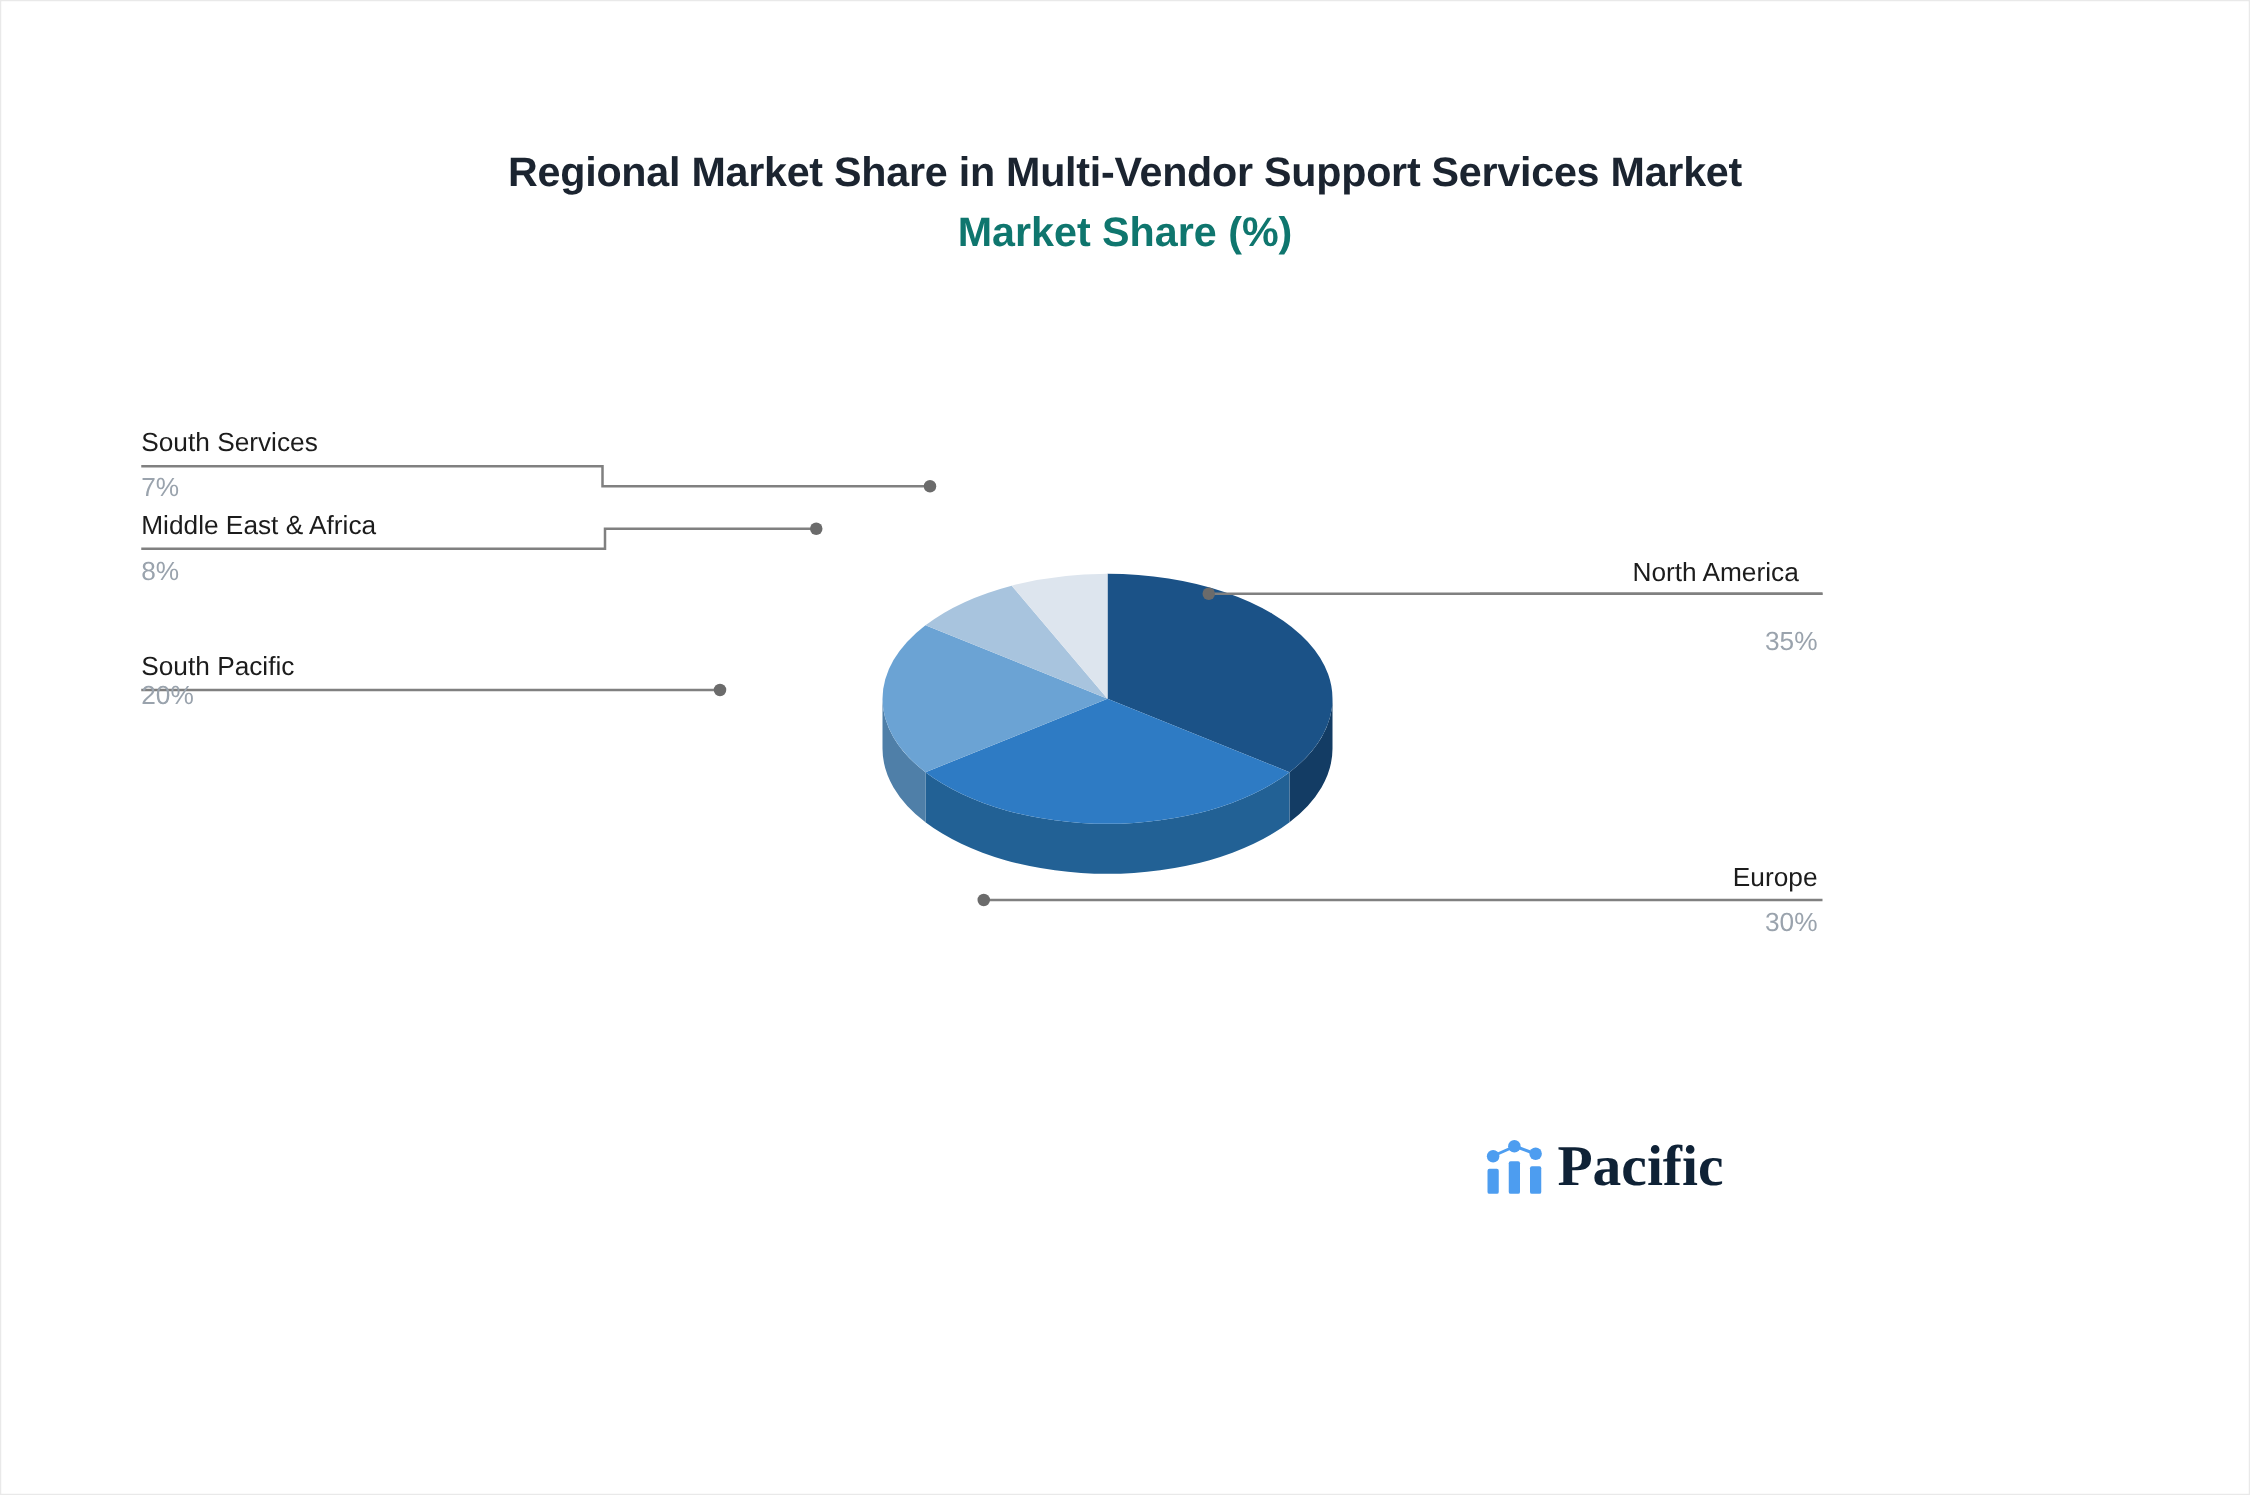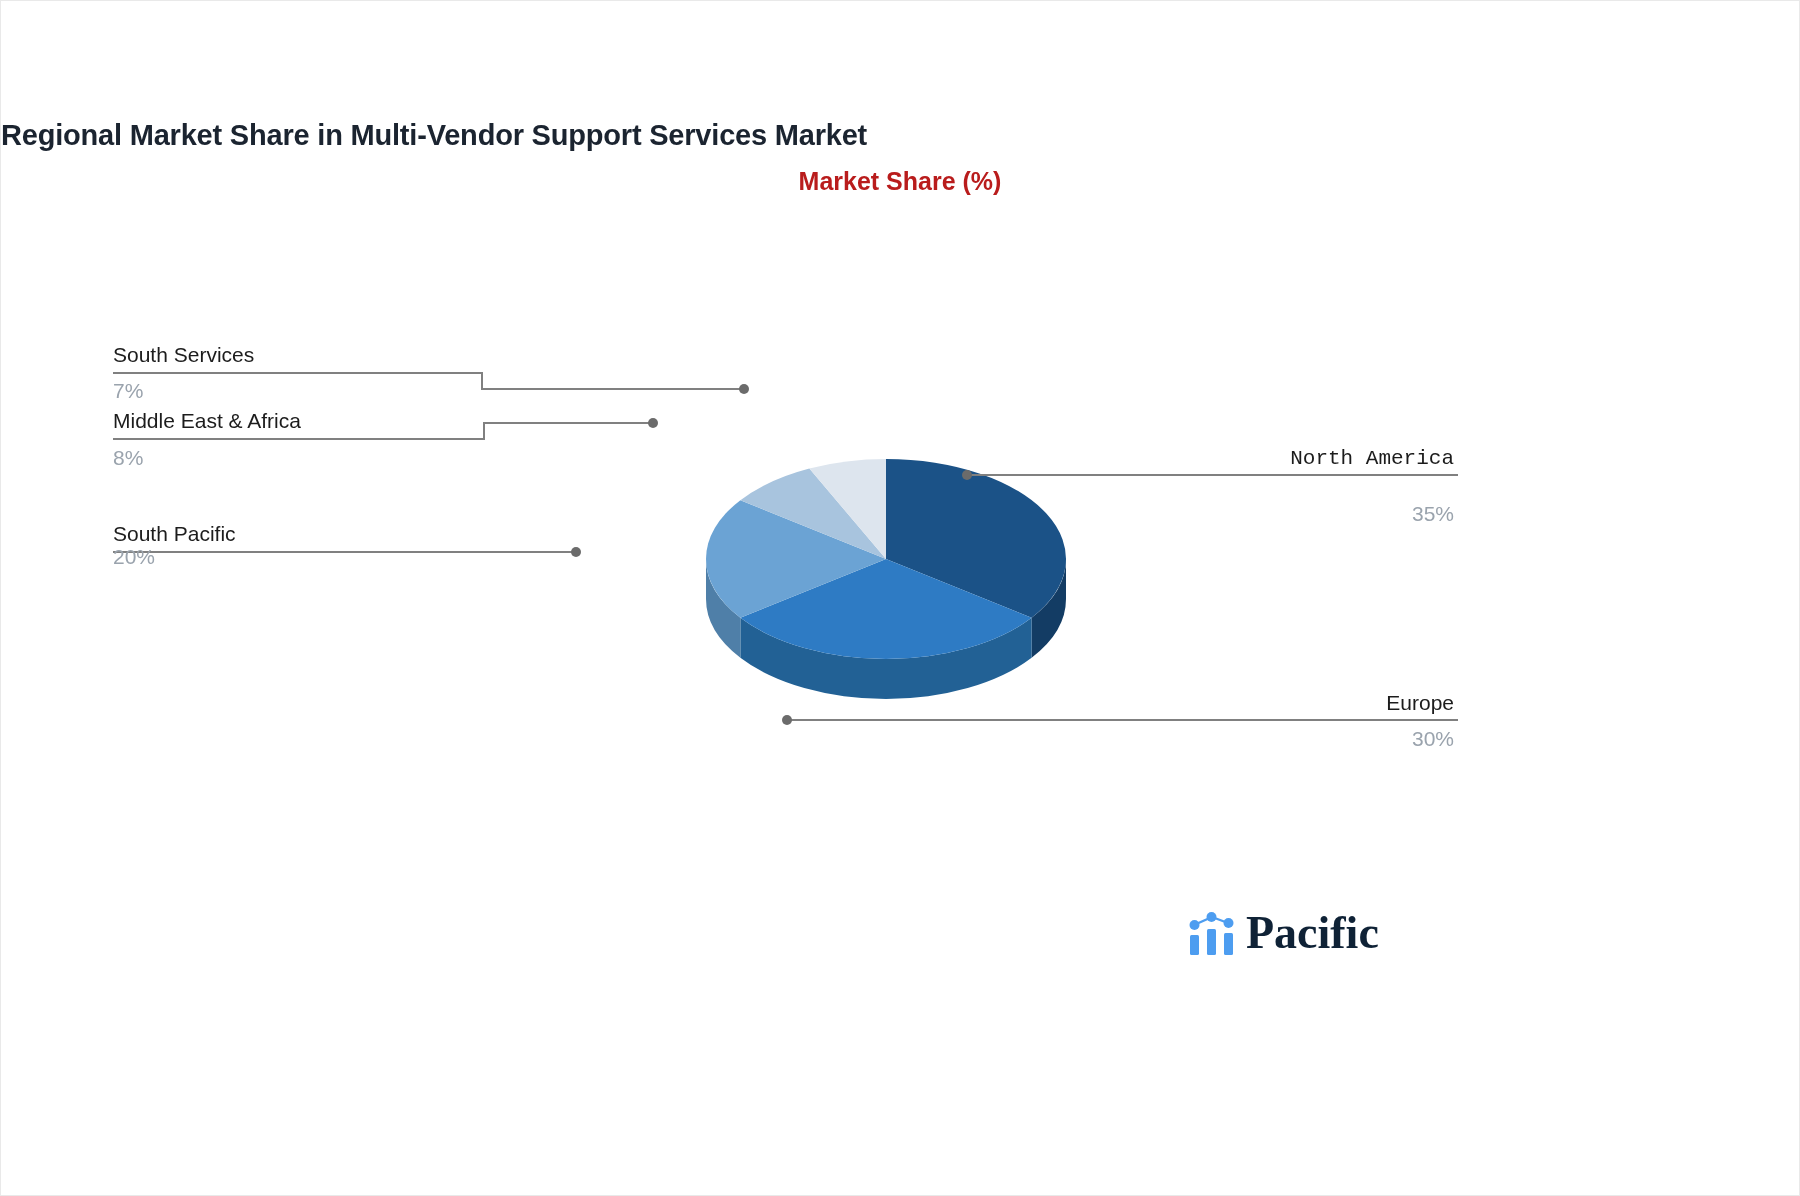--- a/index.html
+++ b/index.html
@@ -13,33 +13,34 @@
     position:relative;
     width:1800px;height:1196px;
     background:#ffffff;
     box-sizing:border-box;
     border:1px solid #e9e9e9;
   }
   #chart-title{
     position:absolute;
     left:0;right:0;
     top:118px;
-    font-size:29px;
+    text-align:center;
+    font-size:33px;
     font-weight:bold;
     color:#1b2430;
     letter-spacing:-0.2px;
   }
   #chart-subtitle{
     position:absolute;
     left:0;right:0;
     top:166px;
     text-align:center;
-    font-size:25px;
+    font-size:33px;
     font-weight:bold;
-    color:#b91c1c;
+    color:#0f766e;
   }
   #plot{
     position:absolute;
     left:0;top:0;
     width:1800px;height:1196px;
   }
   .lbl{
     position:absolute;
     font-size:21px;
     color:#1c1c1c;
@@ -119,21 +120,21 @@
 
   <div class="lbl" style="left:112px;top:342px;">South Services</div>
   <div class="val" style="left:112px;top:378px;">7%</div>
 
   <div class="lbl" style="left:112px;top:408px;">Middle East &amp; Africa</div>
   <div class="val" style="left:112px;top:445px;">8%</div>
 
   <div class="lbl" style="left:112px;top:521px;">South Pacific</div>
   <div class="val" style="left:112px;top:544px;">20%</div>
 
-  <div class="lbl right" style="right:345px;top:446px;font-family:Liberation Mono, monospace;">North America</div>
+  <div class="lbl right" style="right:360px;top:446px;">North America</div>
   <div class="val right" style="right:345px;top:481px;margin-top:20px;">35%</div>
 
   <div class="lbl right" style="right:345px;top:690px;">Europe</div>
   <div class="val right" style="right:345px;top:726px;margin-left:41px;">30%</div>
 
   <div id="logo">
     <svg id="logo-mark" viewBox="0 0 52 52">
       <line x1="8" y1="18" x2="26" y2="10" stroke="#4d9df0" stroke-width="2.4"></line>
       <line x1="26" y1="10" x2="42" y2="16" stroke="#4d9df0" stroke-width="2.4"></line>
       <rect x="4" y="28" width="9" height="20" rx="1.5" fill="#4d9df0"></rect>

